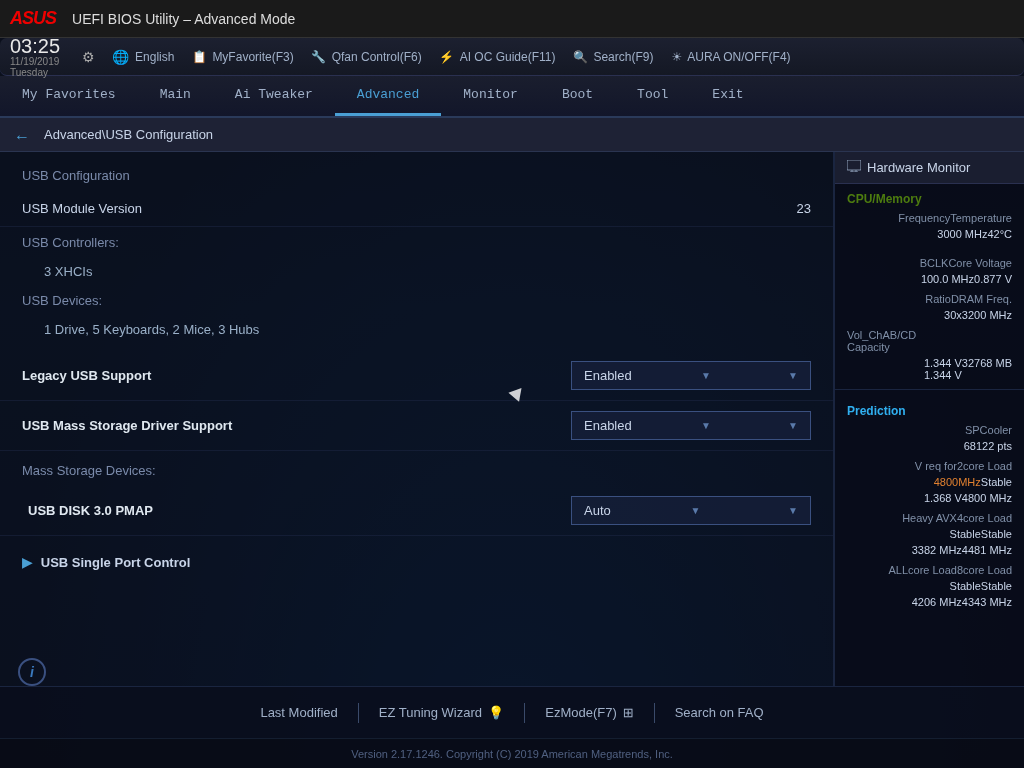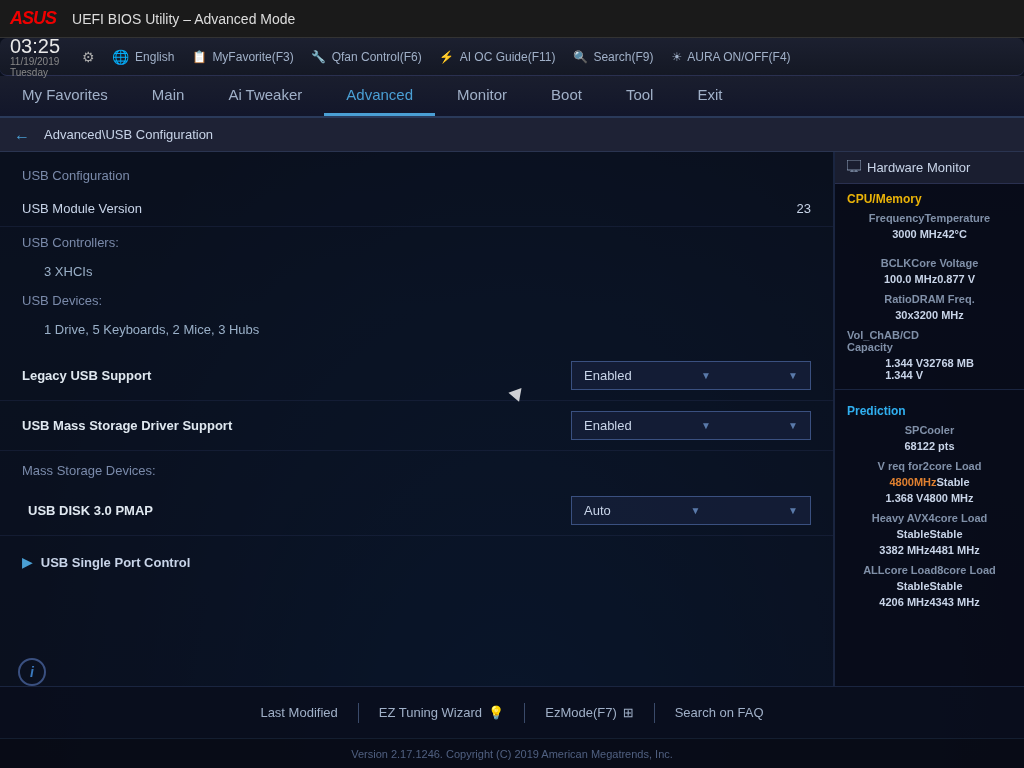--- a/index.html
+++ b/index.html
@@ -105,24 +105,25 @@
       display: flex;
       align-items: stretch;
       border-bottom: 2px solid #2a3a5a;
     }
 
     .nav-item {
       padding: 0 22px;
       display: flex;
       align-items: center;
       color: #a0b0c8;
-      font-size: 15px;
+      font-size: 13px;
       cursor: pointer;
       border-bottom: 3px solid transparent;
       transition: all 0.1s;
+      font-family: Liberation Mono, monospace;
     }
 
     .nav-item.active {
       color: #4a9fd4;
       border-bottom-color: #4a9fd4;
       font-weight: 500;
     }
 
     
     .breadcrumb-bar {
@@ -261,31 +262,30 @@
       color: #c8d4e8;
       font-size: 13px;
       font-weight: 500;
       display: flex;
       align-items: center;
       gap: 6px;
       border-bottom: 1px solid #2a3050;
     }
 
     .hw-section-title {
-      color: #eab308;
+      color: #4d7c0f;
       padding: 8px 12px 4px;
       font-size: 12px;
       font-weight: 600;
     }
 
     .hw-row {
       display: flex;
-      justify-content: center;
+      justify-content: flex-end;
       padding: 2px 12px;
-      font-weight: bold;
     }
 
     .hw-label {
       color: #8090a8;
       font-size: 11px;
     }
 
     .hw-value {
       color: #c8d4e8;
       font-size: 11px;

